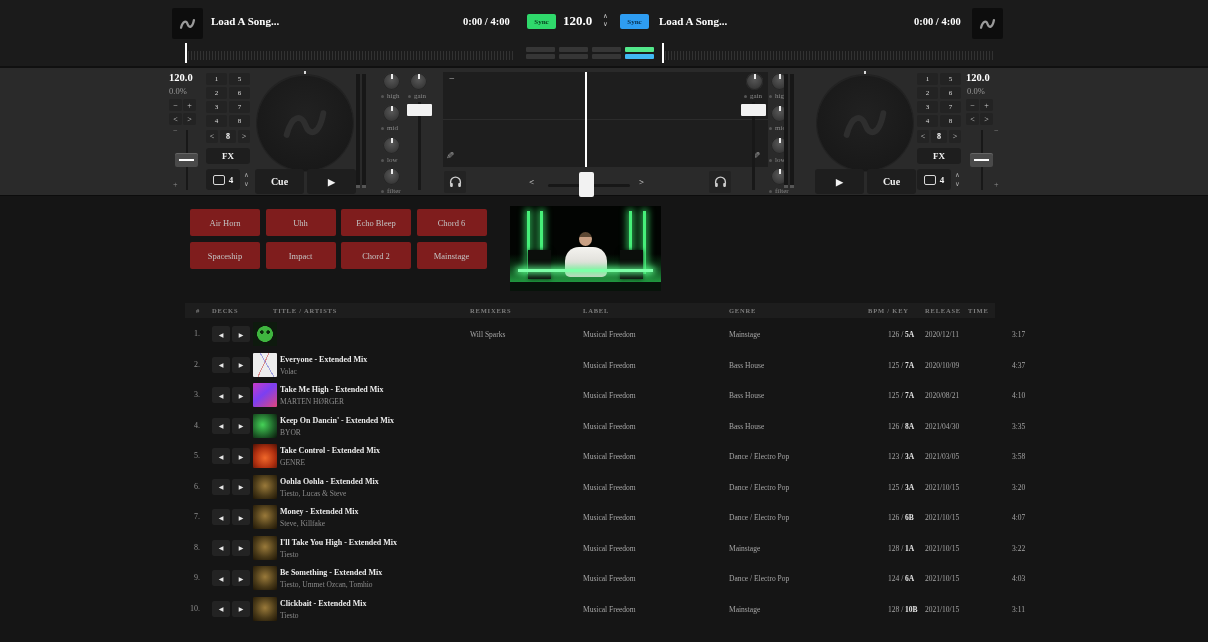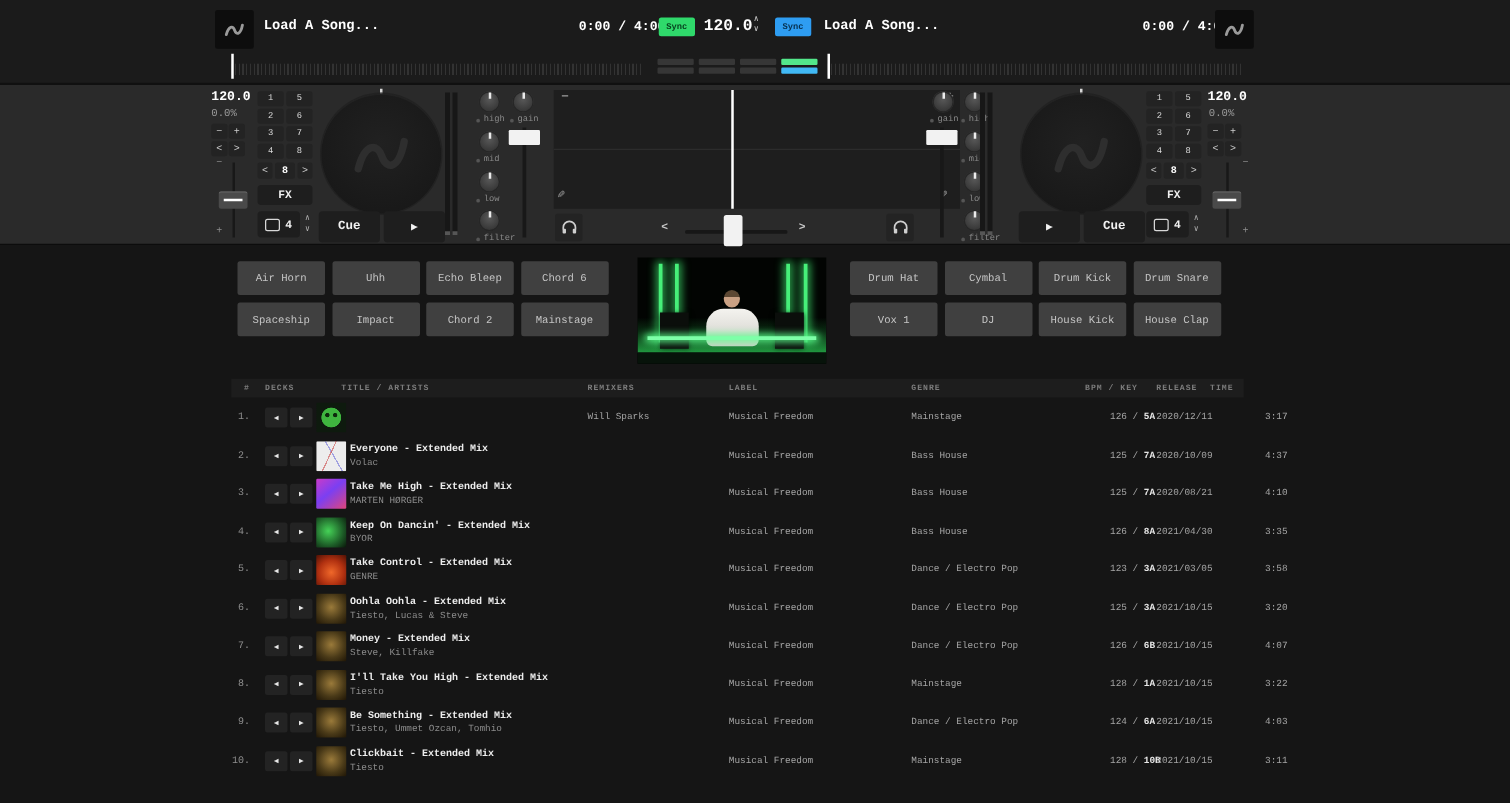--- a/index.html
+++ b/index.html
@@ -1,17 +1,17 @@
 <!DOCTYPE html>
 <html><head>
 <meta charset="utf-8">
 <style>
   html,body{margin:0;padding:0;background:#151515;}
   body{width:1208px;height:642px;overflow:hidden;}
-  .app{position:relative;width:1208px;height:642px;font-family:Liberation Mono, monospace;background:#151515;-webkit-user-select:none;}
+  .app{position:relative;width:1208px;height:642px;font-family:Liberation Serif, serif;background:#151515;-webkit-user-select:none;}
 
   
   .topbar{position:absolute;left:0;top:0;width:1208px;height:66px;background:#1b1b1b;}
   .logo{position:absolute;top:8px;width:31px;height:31px;background:#0d0d0d;border-radius:2px;display:flex;align-items:center;justify-content:center;}
   .loadlabel{position:absolute;top:15px;font-size:11px;font-weight:bold;color:#fff;cursor:pointer;}
   .timelabel{position:absolute;top:16px;font-size:10.5px;font-weight:600;color:#fff;}
   .syncbtn{position:absolute;top:14px;width:29px;height:15px;border-radius:2px;font-size:7px;font-weight:bold;display:flex;align-items:center;justify-content:center;cursor:pointer;border:0;padding:0;font-family:inherit;}
   .sync-a{left:527px;background:#2fd96b;color:#07431f;}
   .sync-b{left:620px;background:#2e9df2;color:#06304f;}
   .bpmbig{position:absolute;left:563px;top:13px;font-size:13px;font-weight:bold;color:#fff;}
@@ -56,21 +56,21 @@
   .playhead{position:absolute;left:142px;top:0;width:2px;height:95px;background:#fff;}
   .zoomctl{position:absolute;font-size:10px;font-weight:bold;color:#909090;cursor:pointer;}
   .pencil{position:absolute;font-size:10px;color:#9a9a9a;transform:scaleX(-1);cursor:pointer;}
   .hpbtn{position:absolute;width:22px;height:22px;background:#232323;border-radius:2px;display:flex;align-items:center;justify-content:center;cursor:pointer;border:0;padding:0;}
   .xfarrow{position:absolute;top:175px;font-size:9px;font-weight:bold;color:#c9c9c9;cursor:pointer;}
   .xftrack{position:absolute;left:548px;top:182px;width:82px;height:3px;background:#171717;border-radius:2px;}
   .xfhandle{position:absolute;left:579px;top:170px;width:15px;height:25px;background:#f2f2f2;border-radius:2px;cursor:grab;}
 
   
   .sample-grid{position:absolute;display:grid;grid-template-columns:repeat(4,70px);column-gap:5.5px;row-gap:6px;}
-  .sample-pad{height:27px;background:#404040;border:0;border-radius:2px;color:#c4c4c4;font-size:8.5px;font-family:inherit;cursor:pointer;}
+  .sample-pad{height:27px;background:#7f1d1d;border:0;border-radius:2px;color:#c4c4c4;font-size:8.5px;font-family:inherit;cursor:pointer;}
   .video{position:absolute;left:510px;top:206px;width:151px;height:85px;background:#020402;overflow:hidden;}
   .vbar{position:absolute;top:6%;width:3px;height:74%;background:#46ef79;box-shadow:0 0 7px 2px rgba(60,230,110,.75);}
   .vglow{position:absolute;left:0;right:0;bottom:11%;height:32%;background:linear-gradient(to top,rgba(46,215,90,.7),rgba(40,190,80,.22) 60%,rgba(0,0,0,0));}
   .vspeaker{position:absolute;bottom:14%;width:15%;height:34%;background:#0b0e0b;box-shadow:0 0 4px rgba(0,0,0,.8);}
   .vdeskline{position:absolute;left:5%;right:5%;bottom:22%;height:3px;background:#7dffa8;box-shadow:0 0 6px 2px rgba(90,255,140,.85);}
   .vdesk{position:absolute;left:0;right:0;bottom:0;height:11%;background:#07130a;}
   .vperson{position:absolute;left:50%;bottom:17%;transform:translateX(-50%);display:flex;flex-direction:column;align-items:center;}
   .vhead{width:13px;height:14px;border-radius:50%;background:linear-gradient(#5d4833 0 38%,#caa184 38%);}
   .vbody{width:42px;height:30px;margin-top:1px;border-radius:14px 14px 5px 5px;background:linear-gradient(#f4f3ef,#cfcec8);}
 
@@ -334,30 +334,20 @@
     <div class="vspeaker" style="left:12%"></div>
     <div class="vspeaker" style="right:12%"></div>
     <div class="vperson">
       <div class="vhead"></div>
       <div class="vbody"></div>
     </div>
     <div class="vdeskline"></div>
     <div class="vdesk"></div>
   </div>
 
-  <div class="sample-grid" style="left:680px;top:209px">
-      <button class="sample-pad">Drum Hat</button>
-      <button class="sample-pad">Cymbal</button>
-      <button class="sample-pad">Drum Kick</button>
-      <button class="sample-pad">Drum Snare</button>
-      <button class="sample-pad">Vox 1</button>
-      <button class="sample-pad">DJ</button>
-      <button class="sample-pad">House Kick</button>
-      <button class="sample-pad">House Clap</button>
-    </div>
 
   <div class="library">
     <div class="lib-header">
       <div class="h h-num">#</div>
       <div class="h h-decks">DECKS</div>
       <div class="h h-title">TITLE / ARTISTS</div>
       <div class="h h-rem">REMIXERS</div>
       <div class="h h-label">LABEL</div>
       <div class="h h-genre">GENRE</div>
       <div class="h h-bpmkey">BPM / KEY</div>

